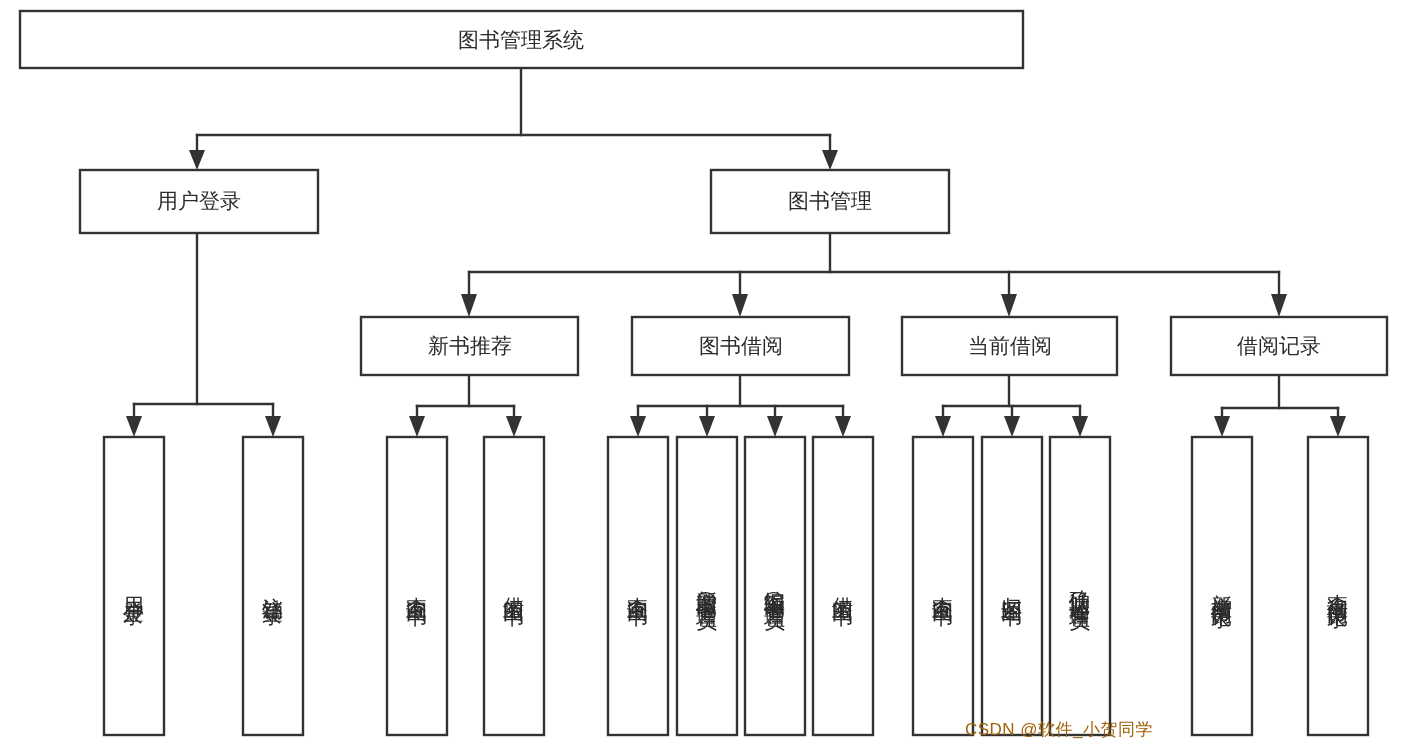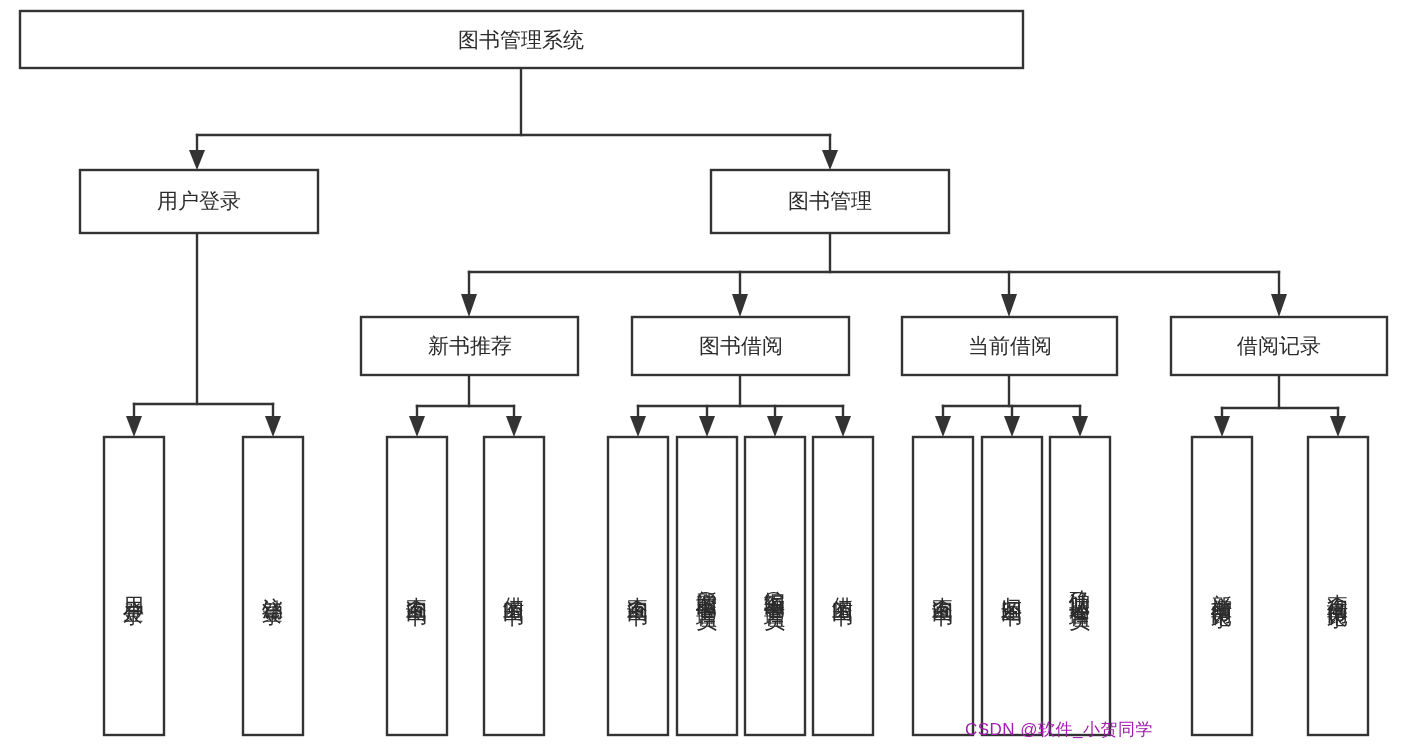--- a/index.html
+++ b/index.html
@@ -62,21 +62,21 @@
     justify-content: center;
     white-space: nowrap;
     pointer-events: none;
   }
   .watermark {
     position: absolute;
     right: 8px;
     bottom: 6px;
     font-family: "Liberation Sans", "DejaVu Sans", sans-serif;
     font-size: 17px;
-    color: #a21caf;
+    color: #a16207;
     letter-spacing: 0.5px;
     user-select: none;
   }
 </style>
 </head>
 <body>
 
 <div id="diagram-root">
 
   <svg id="tree-svg" viewBox="0 0 1405 747">

